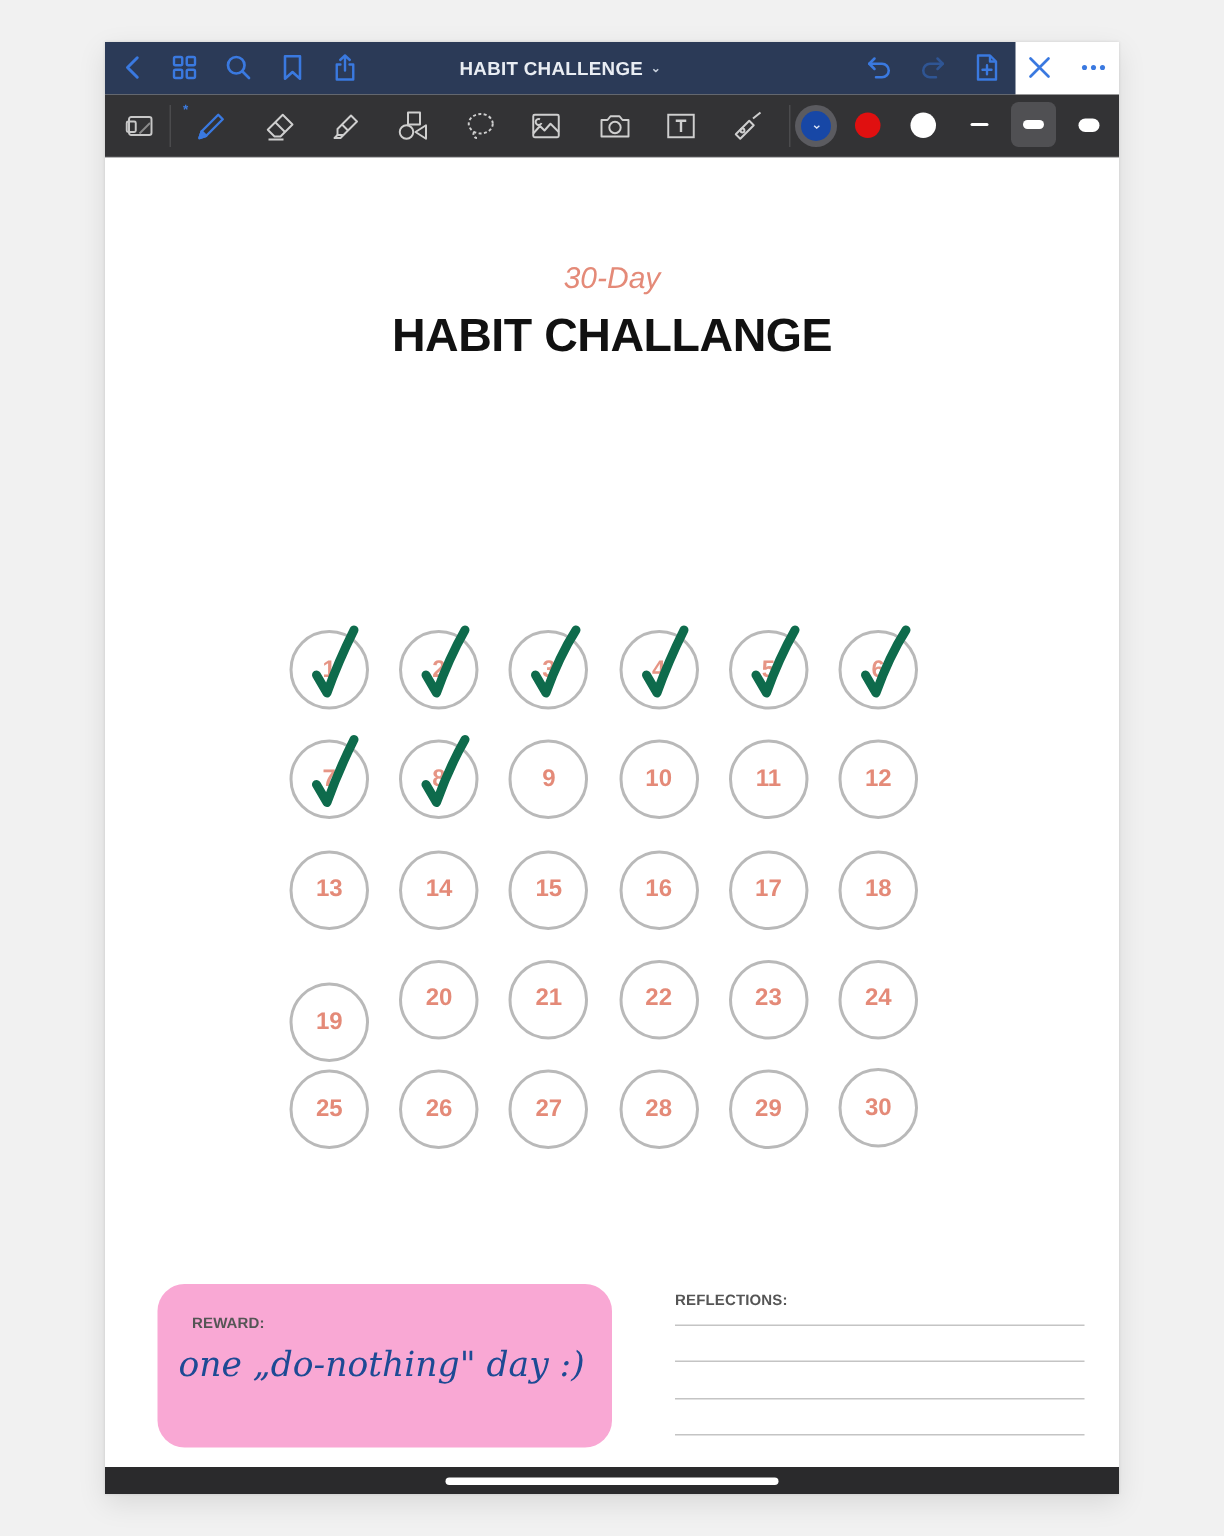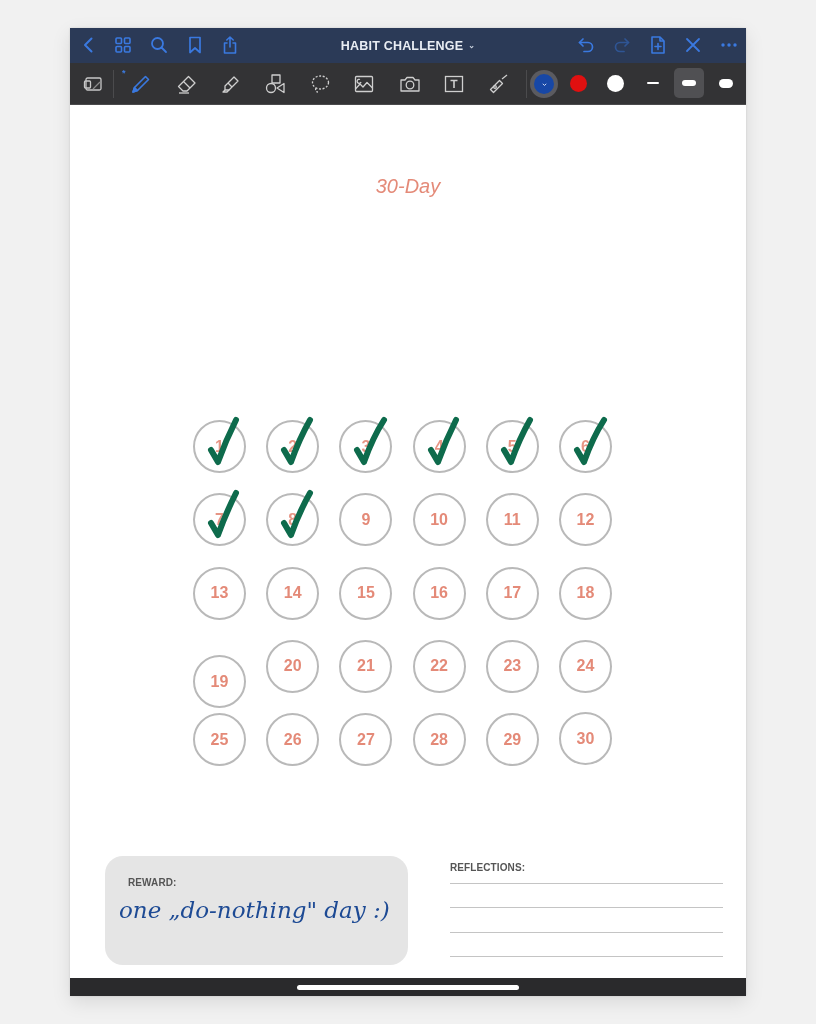--- a/index.html
+++ b/index.html
@@ -7,21 +7,21 @@
   body { font-family: "Liberation Sans", sans-serif; position: relative; }
 
   .device {
     position: absolute; left: 70px; top: 28px; width: 676px; height: 968px;
     background: #ffffff;
     box-shadow: 0 6px 18px rgba(0,0,0,0.10), 0 0 2px rgba(0,0,0,0.12);
   }
 
   
   .navbar {
-    position: absolute; left: 0; top: 0; width: 676px; height: 35px;
+    position: absolute; left: 0; top: 0; width: 607px; height: 35px;
     background: #2b3a57; display: flex; align-items: center;
   }
   .nav-icon { position: absolute; top: 6px; width: 22px; height: 22px; display: flex; align-items: center; justify-content: center; cursor: pointer; }
   .nav-icon svg { width: 20px; height: 20px; }
   .doc-title {
     position: absolute; left: 0; right: 0; top: 0; height: 35px;
     display: flex; align-items: center; justify-content: center;
     color: #e9edf3; font-weight: bold; font-size: 12.5px; letter-spacing: 0.2px;
     pointer-events: none;
   }
@@ -68,21 +68,21 @@
     border: 2.5px solid #b9b9b9; background: #fff;
     display: flex; align-items: center; justify-content: center;
     color: #e48a78; font-weight: bold; font-size: 16px; cursor: pointer;
   }
   .day .check { position: absolute; left: 4px; top: -12px; width: 48px; height: 58px; pointer-events: none; }
   .day .num { position: relative; }
   .day.done .num { color: #e48a78; opacity: 0.9; }
 
   .reward-box {
     position: absolute; left: 35px; top: 751px; width: 303px; height: 109px;
-    background: #e5e5e5; border-radius: 18px;
+    background: #f9a8d4; border-radius: 18px;
   }
   .reflections { position: absolute; left: 365px; top: 751px; width: 273px; height: 110px; margin-left: 15px; }
   .ref-line { position: absolute; left: 0; width: 273px; height: 1px; background: #c4c4c4; cursor: text; }
 
   .homebar-area {
     position: absolute; left: 0; top: 950px; width: 676px; height: 18px; background: #2a2a2c;
   }
   .homebar { position: absolute; left: 227px; top: 7px; width: 222px; height: 5px; border-radius: 3px; background: #fff; }
 </style>
 </head>
@@ -249,20 +249,21 @@
     <div class="stroke-btn" style="left:604px;background:#505053;">
       <div style="width:14px;height:6px;background:#fff;border-radius:3px;"></div>
     </div>
     <div class="stroke-btn" style="left:641px;">
       <div style="width:14px;height:9px;background:#fff;border-radius:5px;"></div>
     </div>
   </div>
 
   <div class="page">
     <div class="subtitle">30-Day</div>
+    <div class="title">HABIT CHALLANGE</div>
 
 
     <div class="grid" id="day-grid">
         <div class="day done" style="left: 0px; top: 0px;">
           <span class="num">1</span>
           <svg class="check" viewBox="0 0 48 58">
             <path d="M12 40 L19 52 C24 38 30 24 37 10" fill="none" stroke="#0e6b4c" stroke-width="6" stroke-linecap="round" stroke-linejoin="round"></path>
           </svg>
         </div>
         <div class="day done" style="left: 73.2px; top: 0px;">

